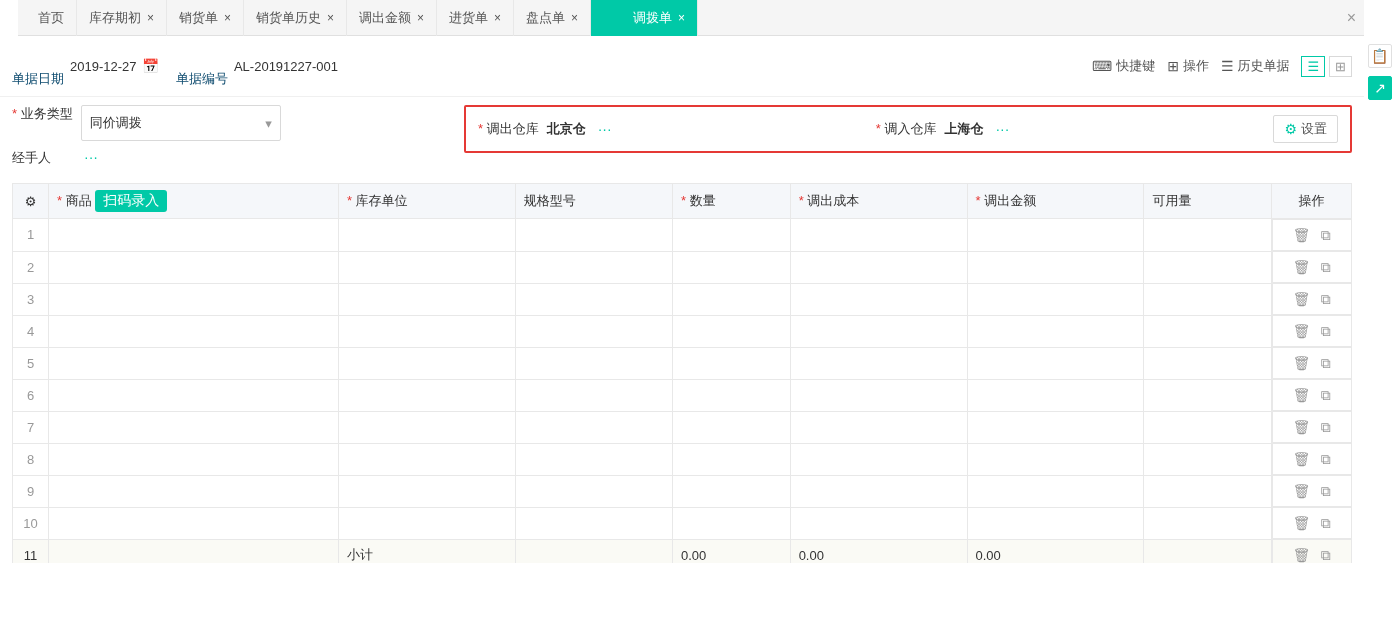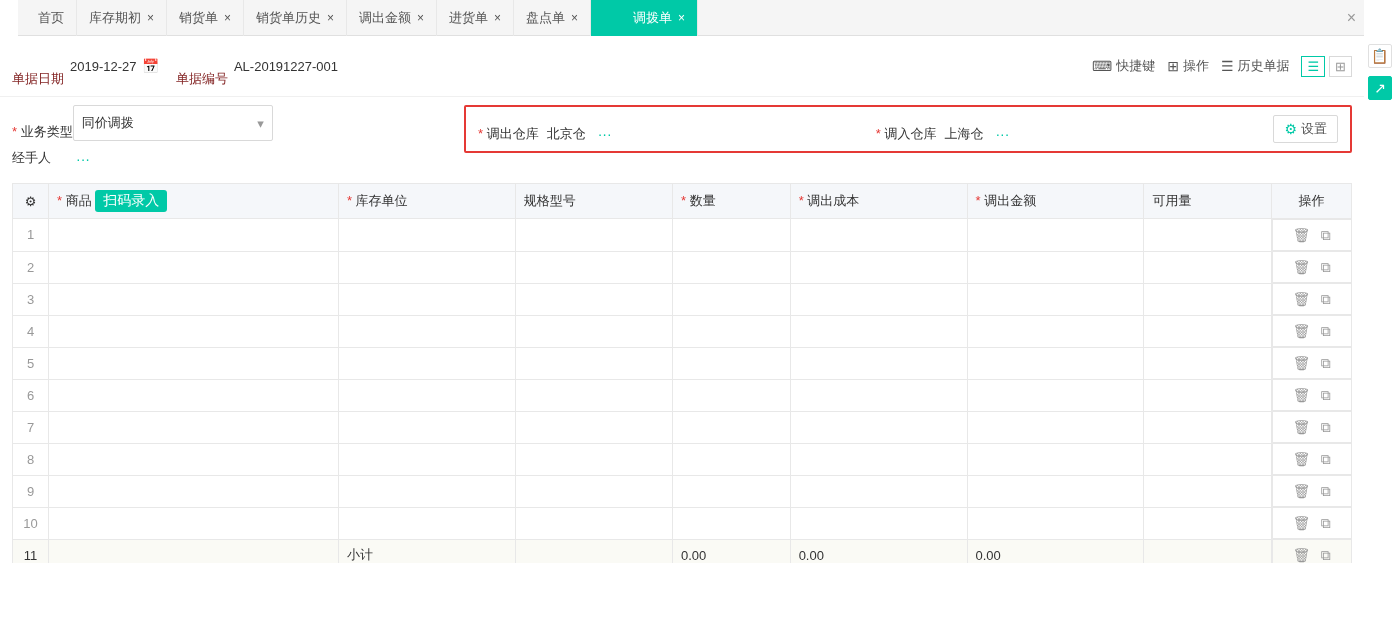--- a/index.html
+++ b/index.html
@@ -33,21 +33,21 @@
     }
 
     
     .toolbar {
       display: flex; align-items: center;
       padding: 8px 12px;
       border-bottom: 1px solid #f0f0f0;
       gap: 16px;
     }
     .toolbar-item { display: flex; align-items: center; gap: 6px; font-size: 13px; }
-    .toolbar-label { color: #7f1d1d; margin-top: 26px; }
+    .toolbar-label { color: #0c4a6e; margin-top: 26px; }
     .toolbar-value { color: #333; font-weight: 500; }
     .calendar-icon { color: #00c9a7; cursor: pointer; font-size: 14px; }
 
     .toolbar-right {
       margin-left: auto; display: flex; align-items: center; gap: 12px; font-size: 13px; color: #555;
     }
     .toolbar-right-item { display: flex; align-items: center; gap: 4px; cursor: pointer; color: #555; }
     .toolbar-right-item .icon { font-size: 14px; }
 
     
@@ -55,35 +55,35 @@
       display: flex; padding: 8px 12px; gap: 12px; align-items: flex-start;
     }
     .form-left { flex: 0 0 440px; }
     .form-right {
       flex: 1;
       border: 2px solid #e53935;
       border-radius: 2px;
       padding: 8px 12px;
     }
 
-    .field-row { display: flex; align-items: flex-end; margin-bottom: 8px; }
+    .field-row { display: flex; align-items: flex-start; margin-bottom: 8px; gap: 8px; }
     .field-label { color: #333; min-width: 60px; font-size: 13px; }
     .required-star { color: #e53935; }
     .field-select {
       display: flex; align-items: center; gap: 4px;
       border: 1px solid #d9d9d9; border-radius: 2px;
       padding: 8px 8px; background: #fff; cursor: pointer;
       min-width: 200px; justify-content: space-between;
     }
     .field-select .arrow { color: #999; }
     .field-more { color: #00c9a7; cursor: pointer; font-size: 14px; margin-left: 4px; }
 
-    .warehouse-row { display: flex; align-items: flex-end; gap: 24px; }
+    .warehouse-row { display: flex; align-items: center; gap: 24px; }
     .warehouse-field { display: flex; align-items: center; gap: 8px; flex: 1; }
-    .warehouse-value { color: #333; font-weight: 400; }
+    .warehouse-value { color: #333; font-weight: 700; }
     .settings-btn {
       display: flex; align-items: center; gap: 4px;
       border: 1px solid #d9d9d9; border-radius: 2px;
       padding: 4px 10px; background: #fff; cursor: pointer; font-size: 13px; color: #555;
     }
     .settings-icon { color: #00c9a7; font-size: 14px; }
 
     
     .table-wrapper {
       padding: 0 12px; overflow-x: auto;

